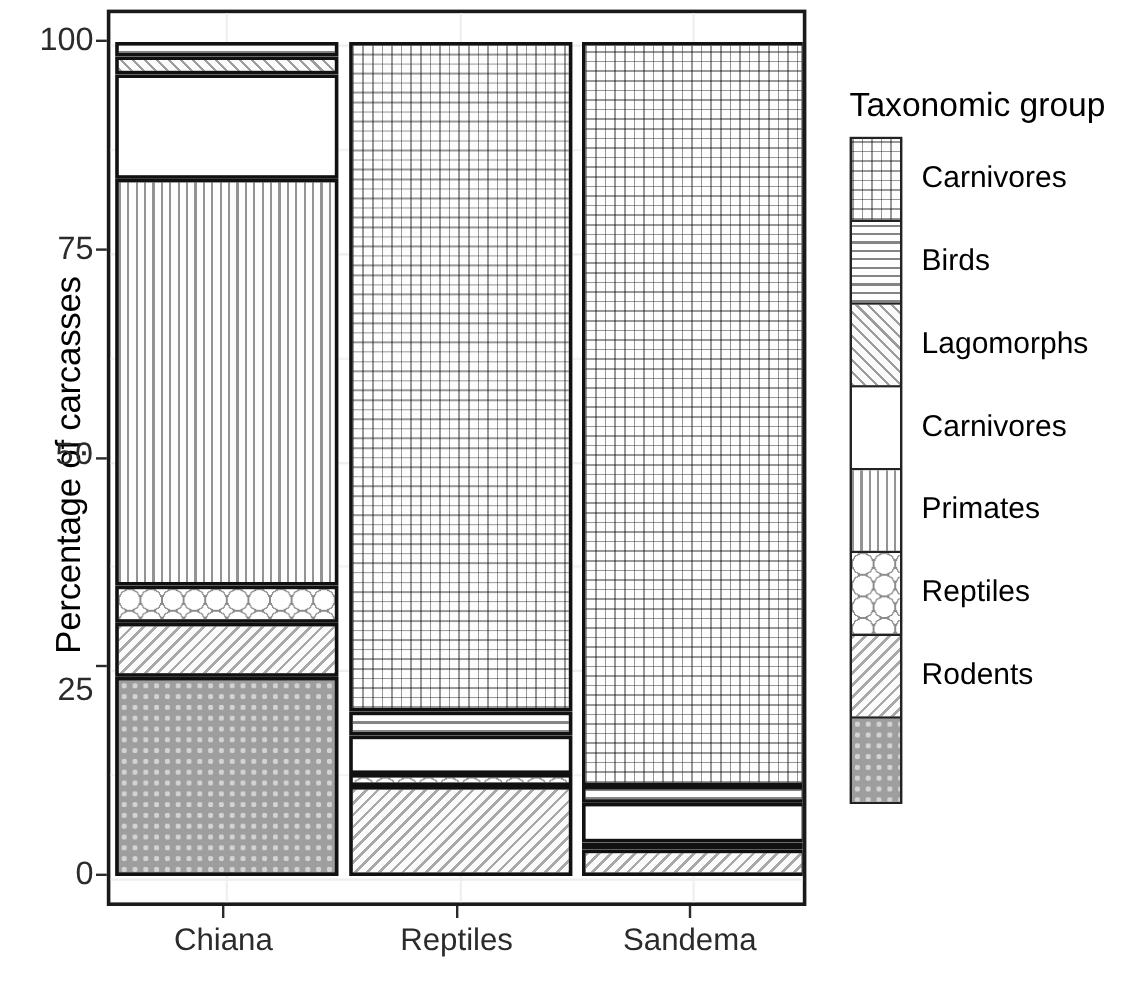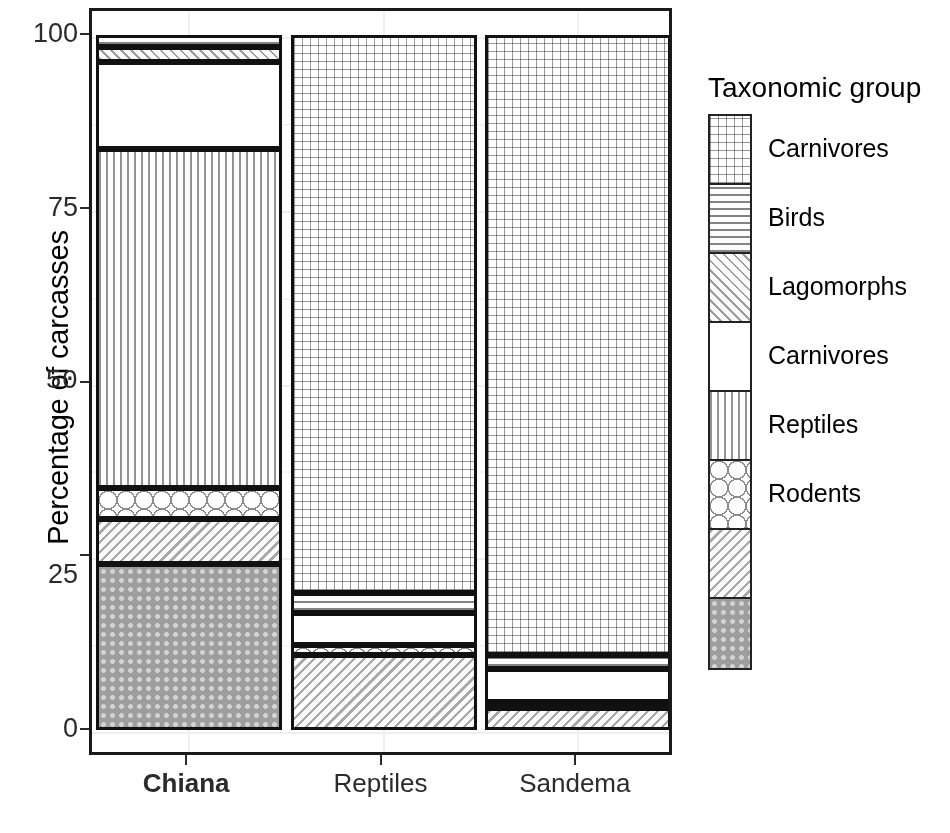--- a/index.html
+++ b/index.html
@@ -291,30 +291,31 @@
           <div class="legend-key pat-primates"></div>
           <div class="legend-key pat-reptiles"></div>
           <div class="legend-key pat-rodents"></div>
           <div class="legend-key pat-ungulates"></div>
         </div>
       <div class="legend-labels" id="legend-labels">
           <div class="legend-label">Carnivores</div>
           <div class="legend-label">Birds</div>
           <div class="legend-label">Lagomorphs</div>
           <div class="legend-label">Carnivores</div>
+          <div class="legend-label">Primates</div>
           <div class="legend-label">Reptiles</div>
           <div class="legend-label">Rodents</div>
         </div>
     </div>
   </div>
 
 <div class="y-tick-mark" style="top: 33px;"></div>
     <div class="y-tick-mark" style="top: 206.75px;"></div>
     <div class="y-tick-mark" style="top: 380.5px;"></div>
     <div class="y-tick-mark" style="top: 554.25px;"></div>
     <div class="y-tick-mark" style="top: 728px;"></div>
     <div class="x-tick-mark" style="left: 185.167px;"></div>
-    <div class="x-tick-label" style="left: 86.1667px; font-weight: bold;">Chiana</div>
+    <div class="x-tick-label" style="left: 86.1667px;">Chiana</div>
     <div class="x-tick-mark" style="left: 379.5px;"></div>
     <div class="x-tick-label" style="left: 280.5px;">Reptiles</div>
     <div class="x-tick-mark" style="left: 573.833px;"></div>
     <div class="x-tick-label" style="left: 474.833px;">Sandema</div>
   </div>
 
 </body></html>

